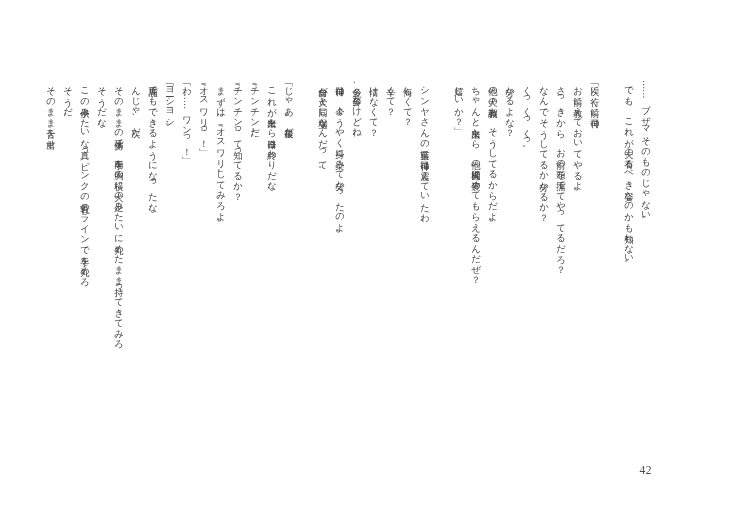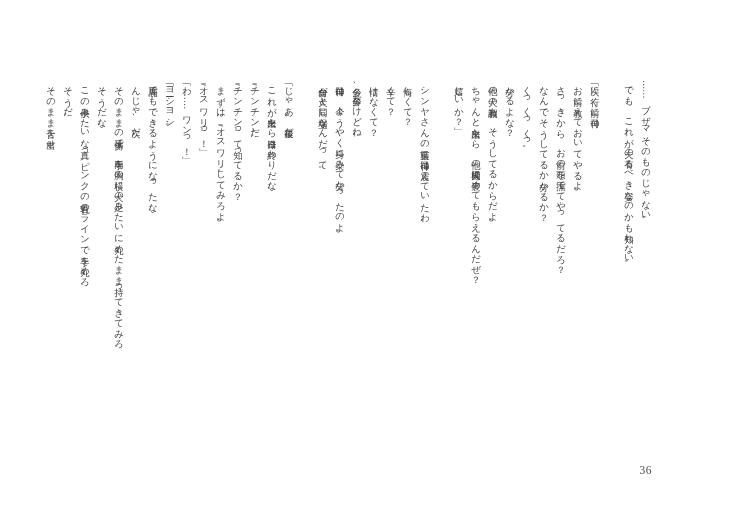--- a/index.html
+++ b/index.html
@@ -95,15 +95,15 @@
       <span class="line">んじゃ、次だ。</span>
       <span class="line">そのままの体勢で、両手を胸の横に犬の足みたいに丸めたまま持ってきてみろ。</span>
       <span class="line">そうだな。</span>
       <span class="line">この子供みたいな真っピンクの乳首のラインで手を丸めろ。</span>
       <span class="line">そうだ。</span>
       <span class="line">そのまま舌を出せ。</span>
     </p>
 
   </div>
 
-  <div class="page-number">36</div>
+  <div class="page-number">42</div>
 
 </div>
 
 </body></html>

